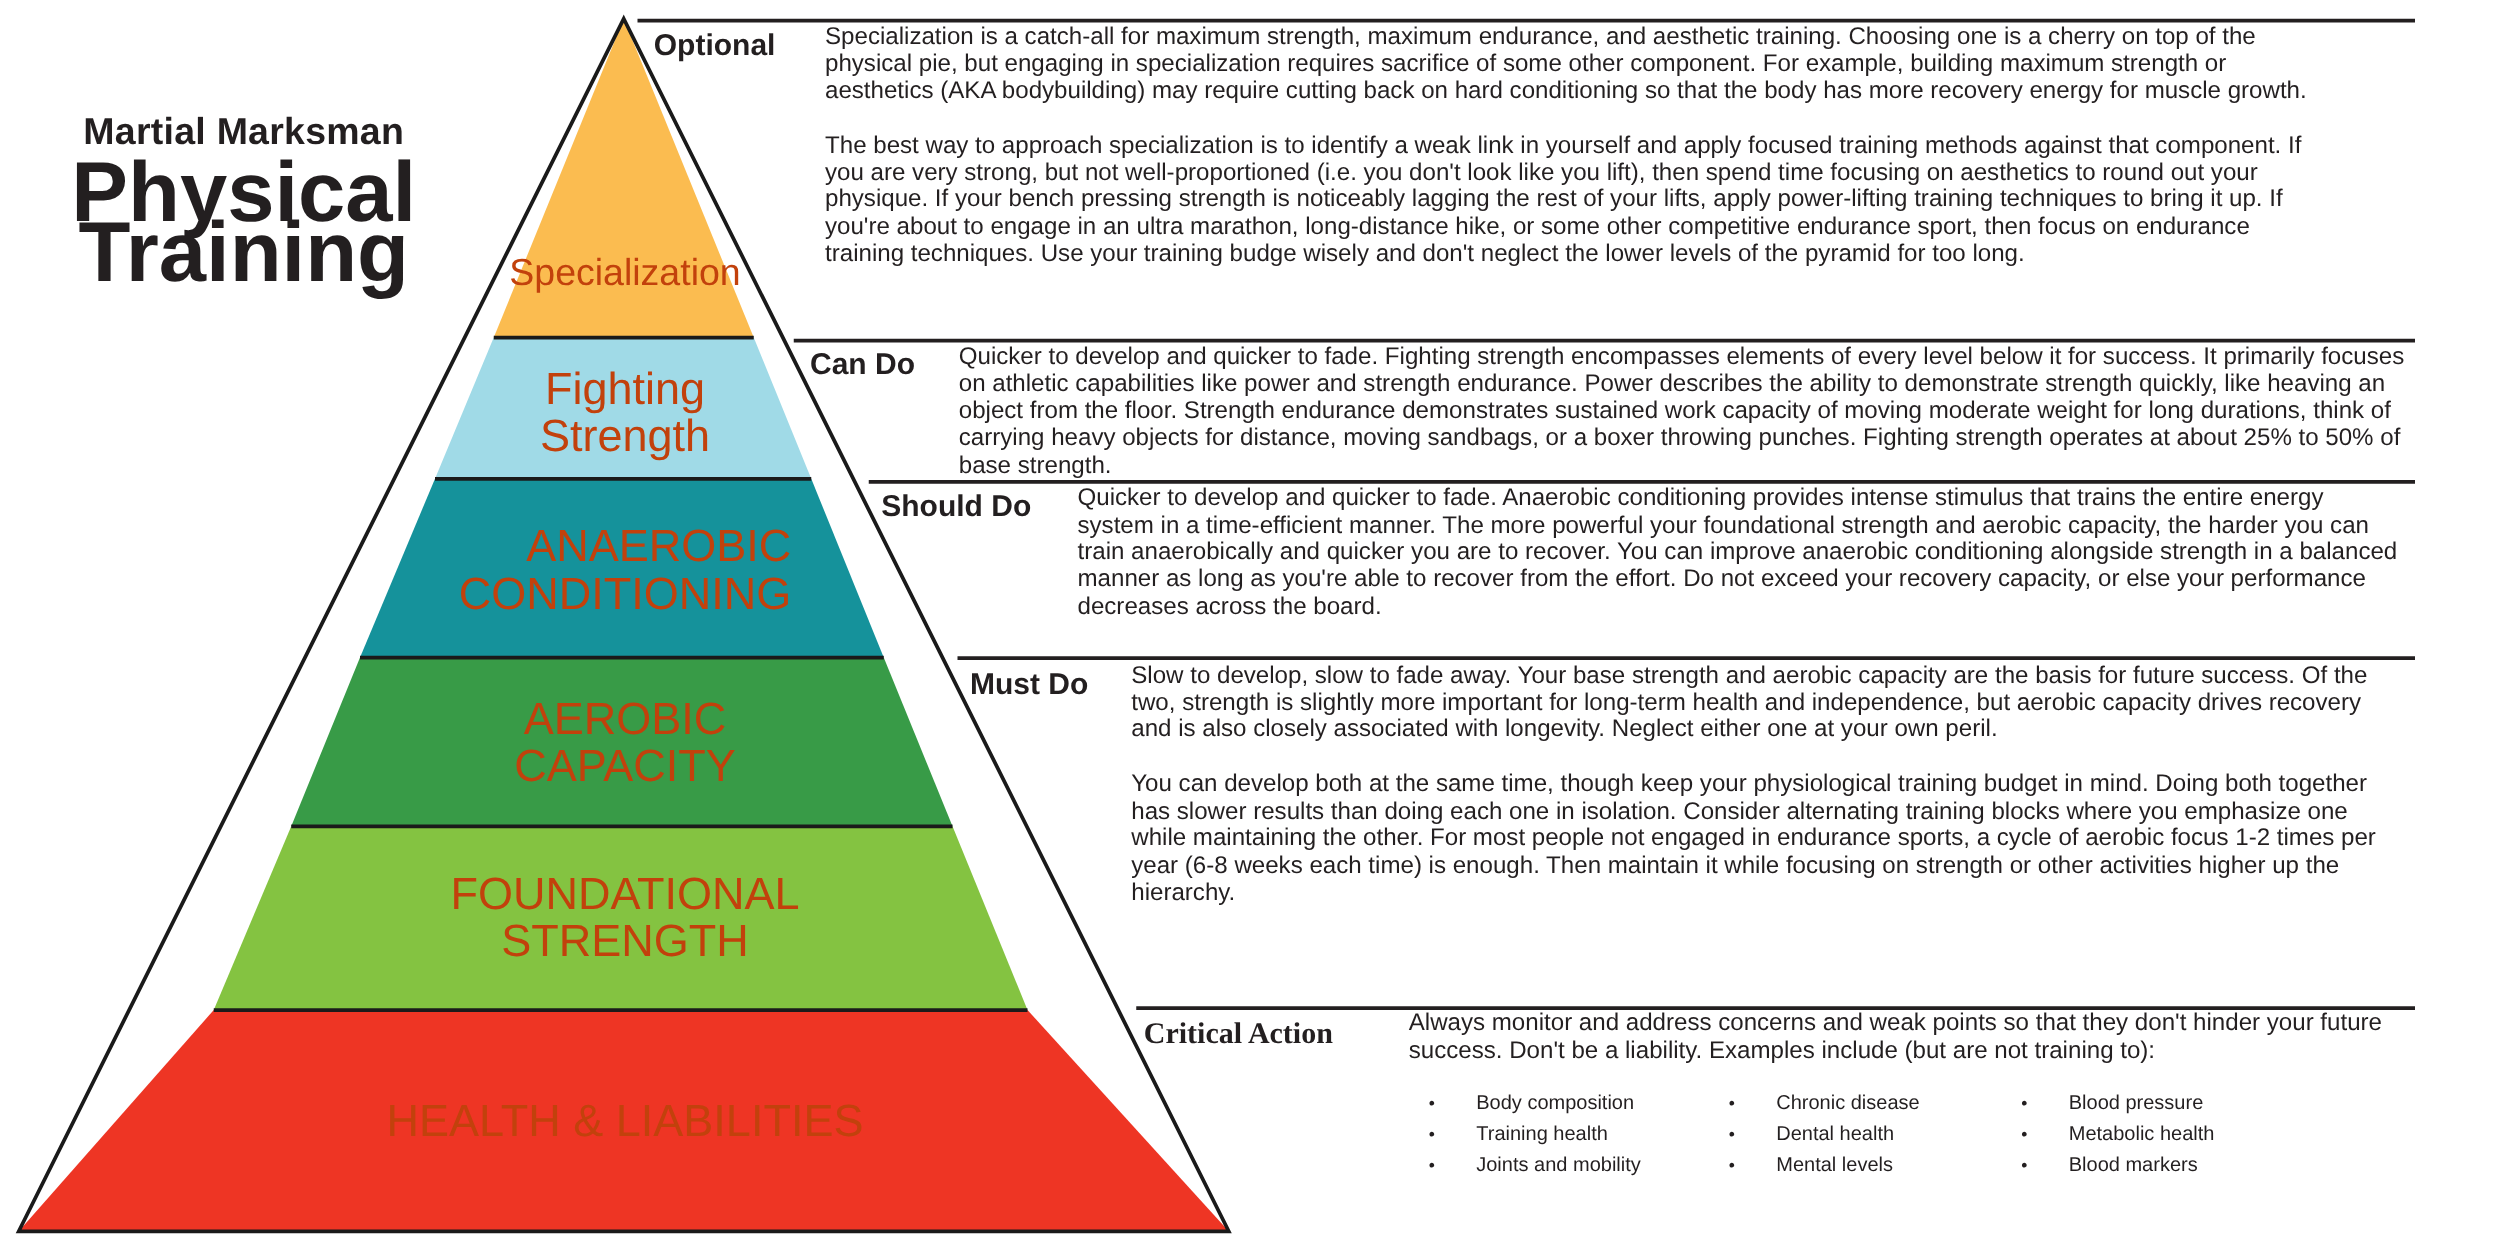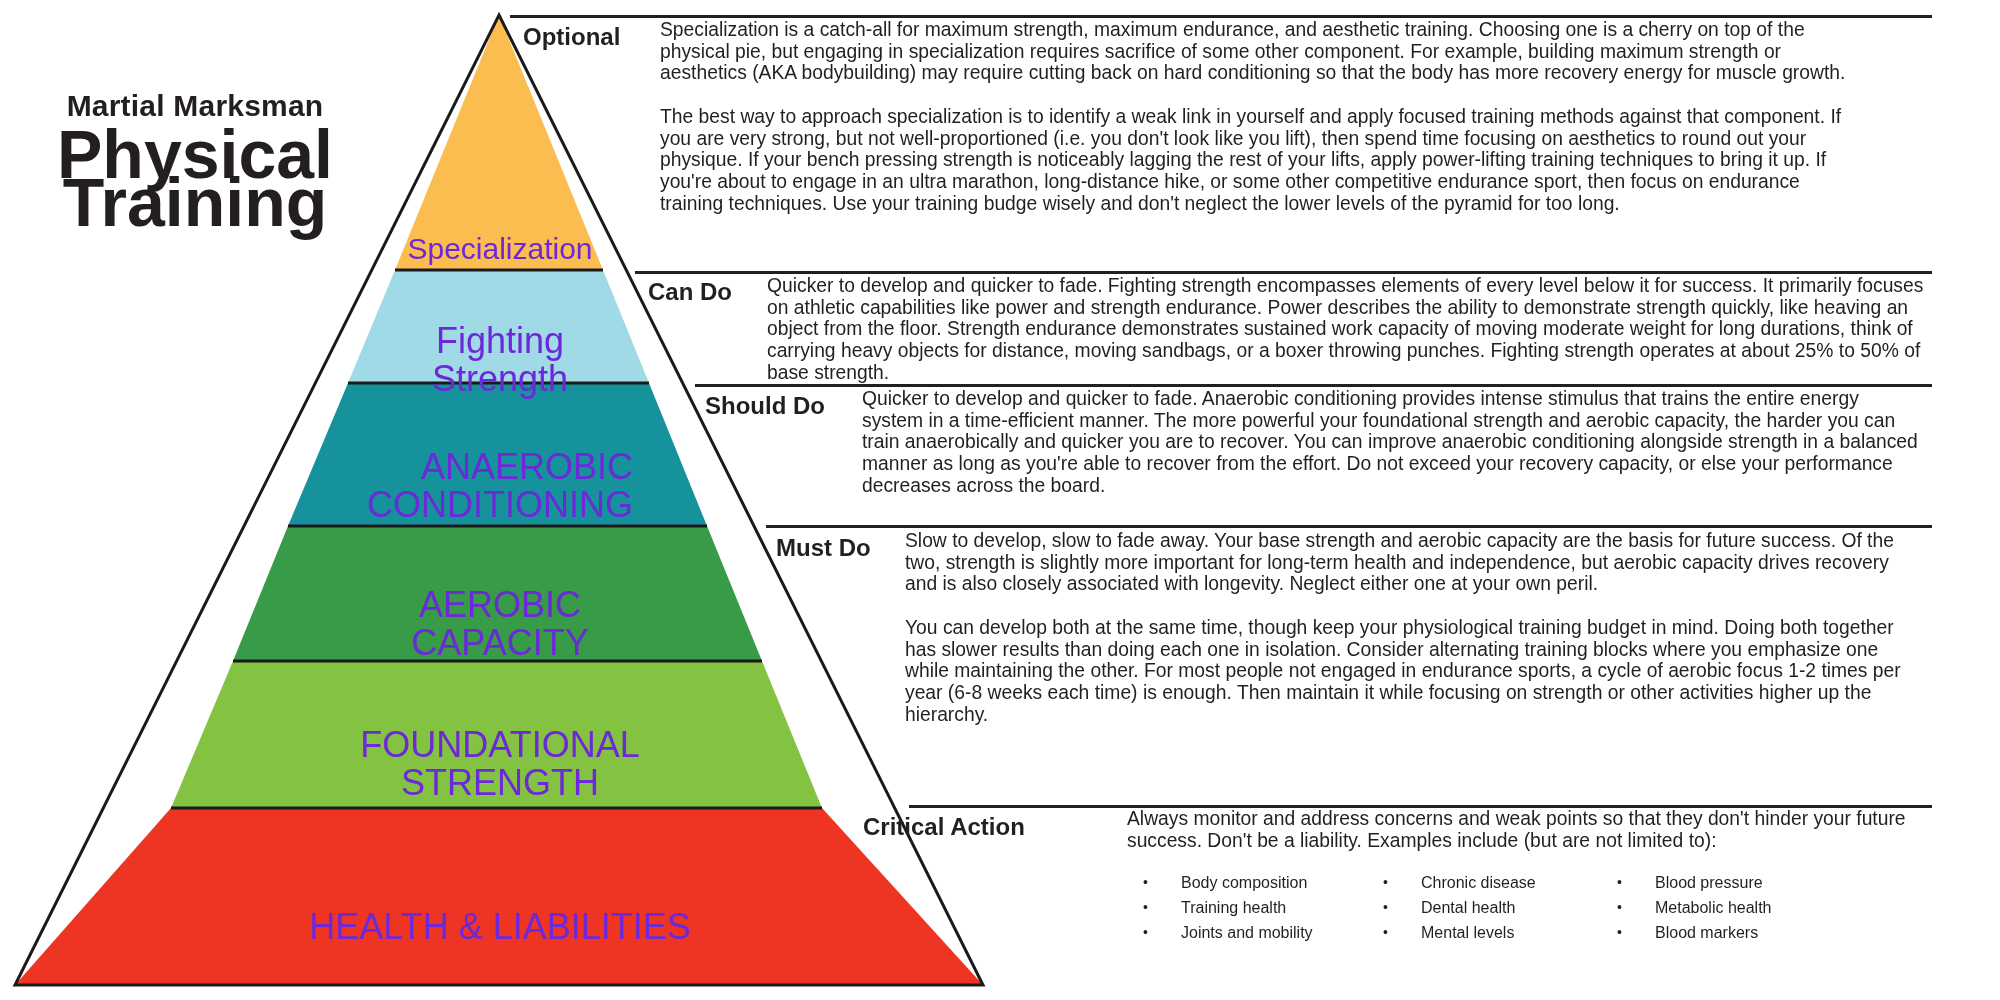--- a/index.html
+++ b/index.html
@@ -1,21 +1,21 @@
 <!DOCTYPE html>
 <html><head>
 <meta charset="utf-8">
 <style>
   html, body { margin:0; padding:0; background:#ffffff; }
   body { width:2000px; height:1000px; position:relative; overflow:hidden; font-family:"Liberation Sans", sans-serif; color:#231f20; }
   #pyramid { position:absolute; left:0; top:0; width:2000px; height:1000px; }
   .title-block { position:absolute; left:40px; top:88px; width:310px; text-align:center; font-weight:bold; }
   .title-sub { font-size:30px; line-height:36px; letter-spacing:0.2px; }
   .title-main { font-size:68px; line-height:48px; margin-top:6px; }
-  .layer-label { position:absolute; text-align:center; color:#6d28d9; transform:translateX(-50%); white-space:nowrap;margin-top:30px; }
+  .layer-label { position:absolute; text-align:center; color:#c2410c; transform:translateX(-50%); white-space:nowrap; }
   .rule { position:absolute; height:0; border-top:3px solid #231f20; }
   .sec-label { position:absolute; font-weight:bold; font-size:24px; line-height:32px; white-space:nowrap; }
   .sec-body { position:absolute; font-size:19.3px; line-height:21.7px; }
   .sec-body p { margin:0 0 21.7px 0; }
   .bullets { position:absolute; font-size:16px; line-height:25px; }
   .bcol { position:absolute; top:0; width:230px; }
   .bitem { position:relative; height:25px; white-space:nowrap; }
   .bdot { position:absolute; left:0; top:0; font-size:14px; }
   .btxt { position:absolute; left:38px; top:0; }
 </style>
@@ -91,23 +91,23 @@
 </div>
 
 <div class="rule" style="left:766px; top:525px; width:1166px;"></div>
 <div class="sec-label" style="left:776px; top:532px;">Must Do</div>
 <div class="sec-body" style="left:905px; top:530px; width:1020px;">
   <p>Slow to develop, slow to fade away. Your base strength and aerobic capacity are the basis for future success. Of the two, strength is slightly more important for long-term health and independence, but aerobic capacity drives recovery and is also closely associated with longevity. Neglect either one at your own peril.</p>
   <p>You can develop both at the same time, though keep your physiological training budget in mind. Doing both together has slower results than doing each one in isolation. Consider alternating training blocks where you emphasize one while maintaining the other. For most people not engaged in endurance sports, a cycle of aerobic focus 1-2 times per year (6-8 weeks each time) is enough. Then maintain it while focusing on strength or other activities higher up the hierarchy.</p>
 </div>
 
 <div class="rule" style="left:909px; top:805px; width:1023px;"></div>
-<div class="sec-label" style="left:863px; top:811px;">Critical Action</div>
+<div class="sec-label" style="left:915px; top:811px;font-family:Liberation Serif, serif;">Critical Action</div>
 <div class="sec-body" style="left:1127px; top:808px; width:790px;">
-  <p>Always monitor and address concerns and weak points so that they don't hinder your future success. Don't be a liability. Examples include (but are not limited to):</p>
+  <p>Always monitor and address concerns and weak points so that they don't hinder your future success. Don't be a liability. Examples include (but are not training to):</p>
 </div>
 
 <div class="bullets" style="left:1143px; top:870px; width:780px; height:80px;">
   <div class="bcol" style="left:0px;">
     <div class="bitem">
         <span class="bdot">•</span>
         <span class="btxt">Body composition</span>
       </div>
     <div class="bitem">
         <span class="bdot">•</span>

